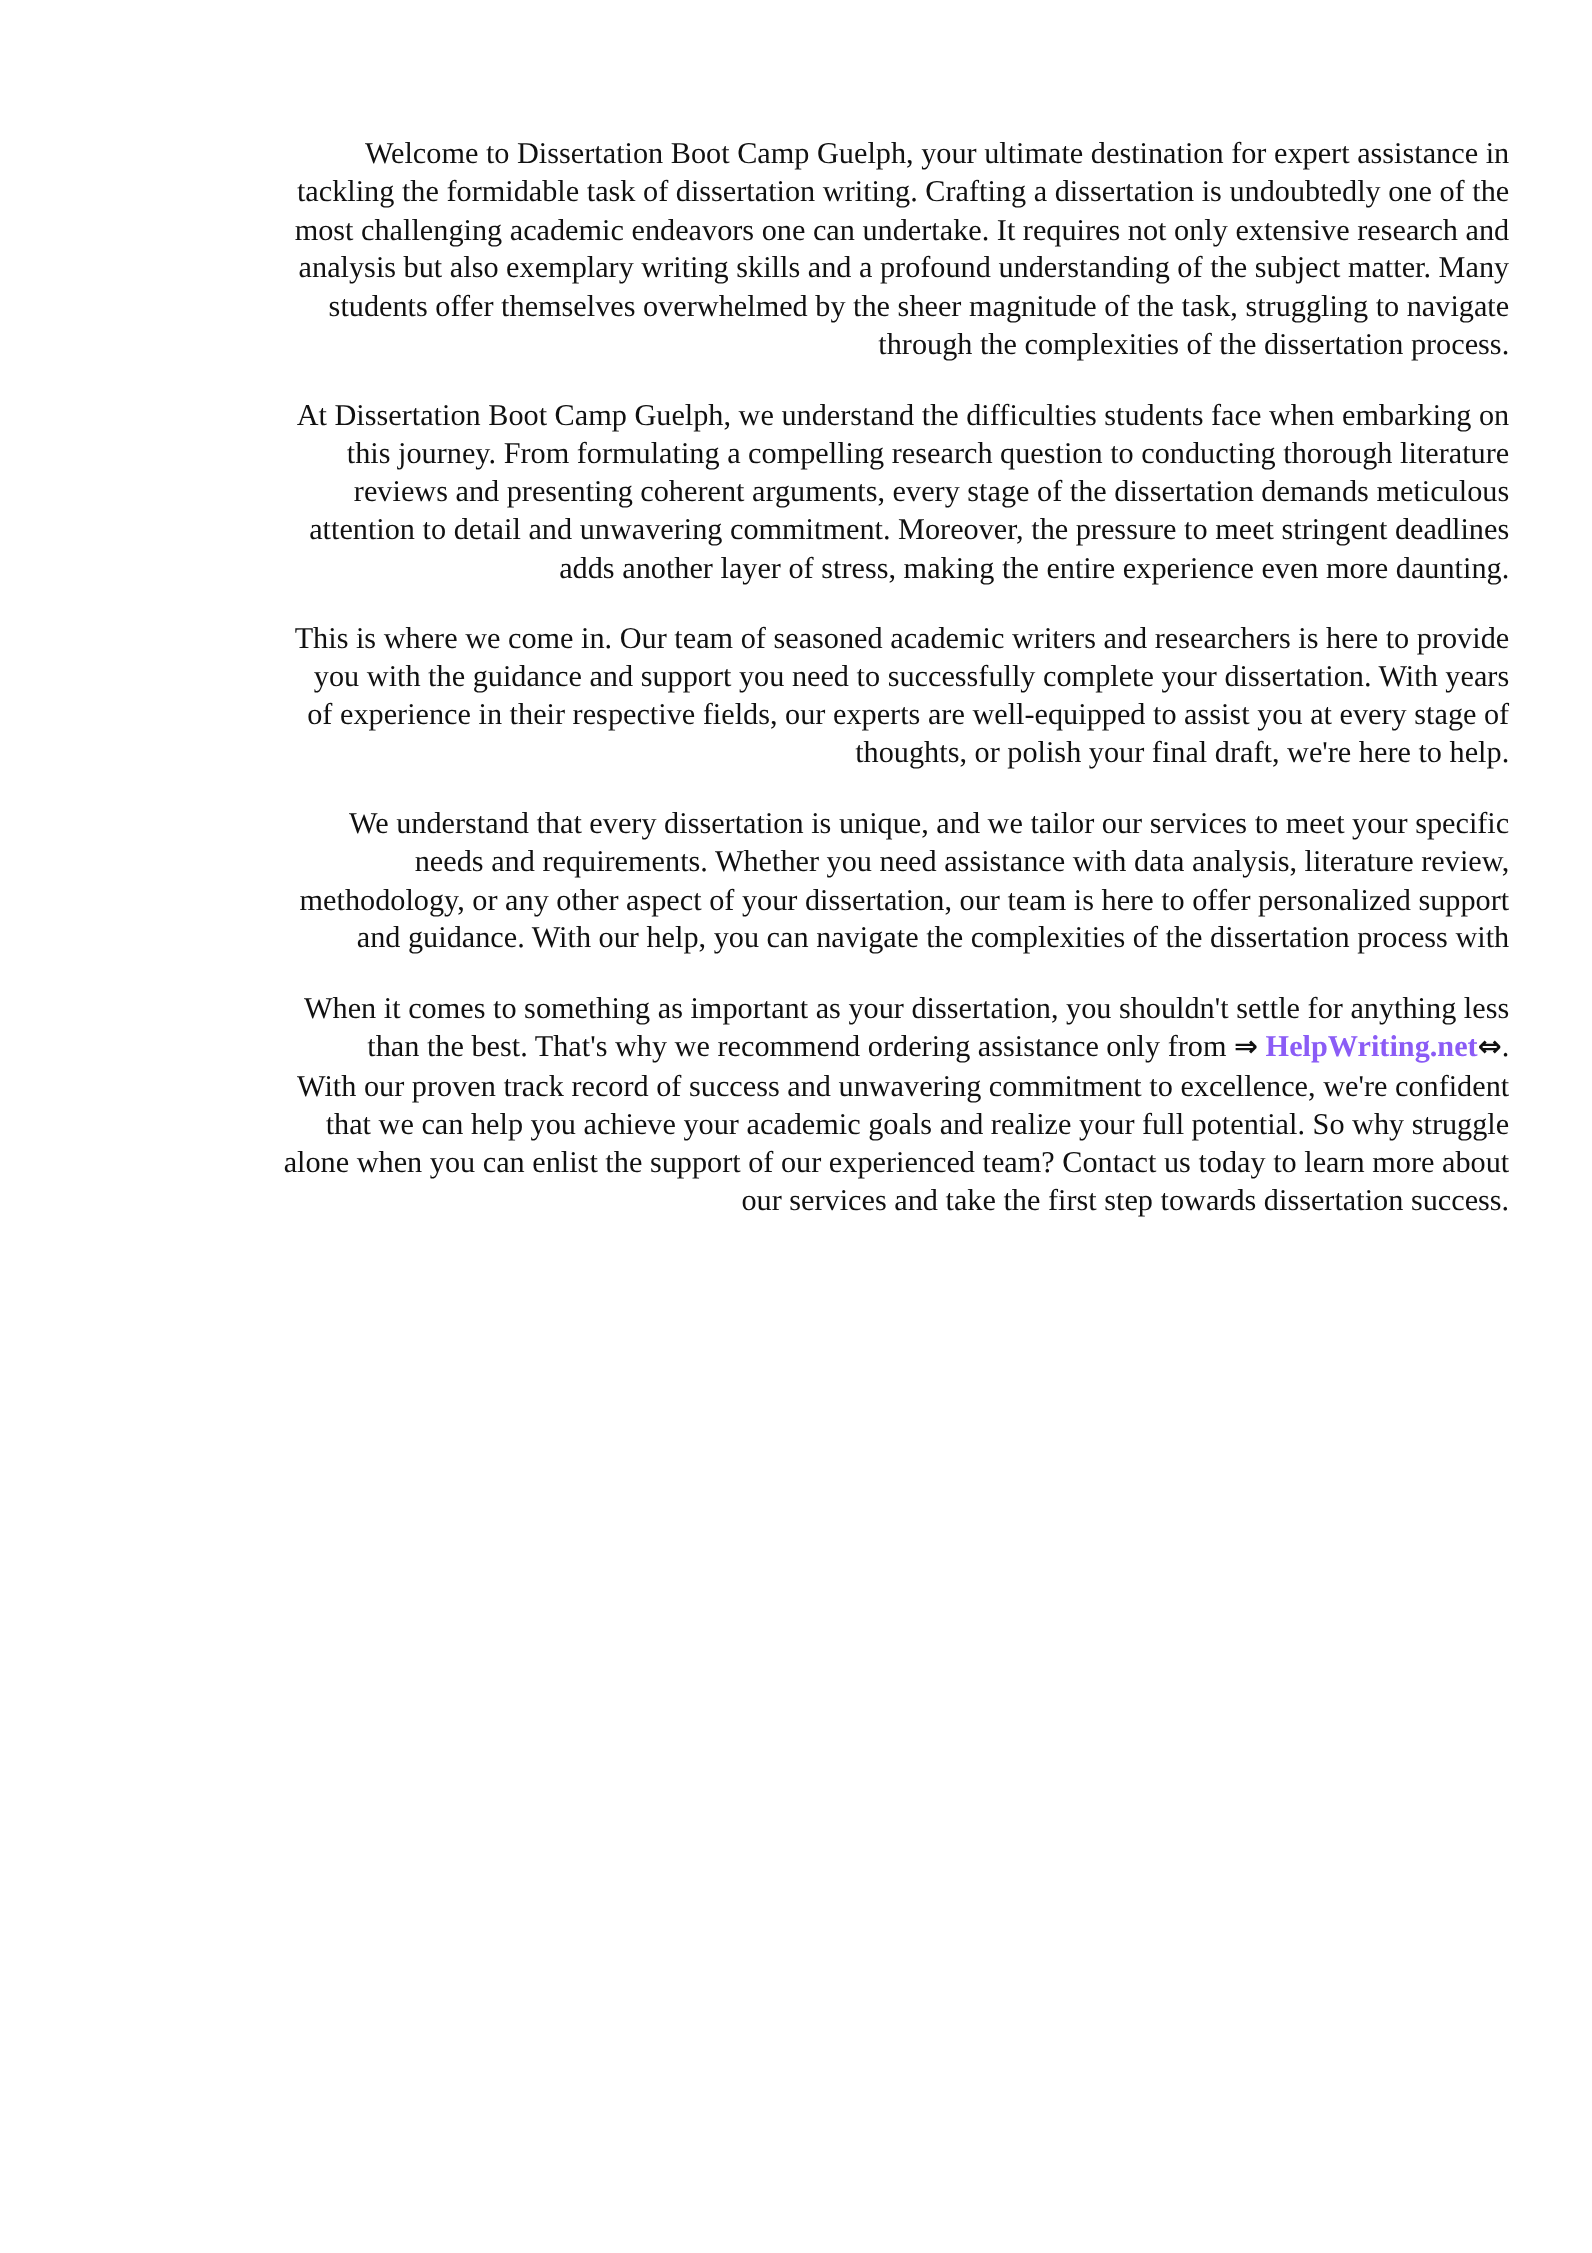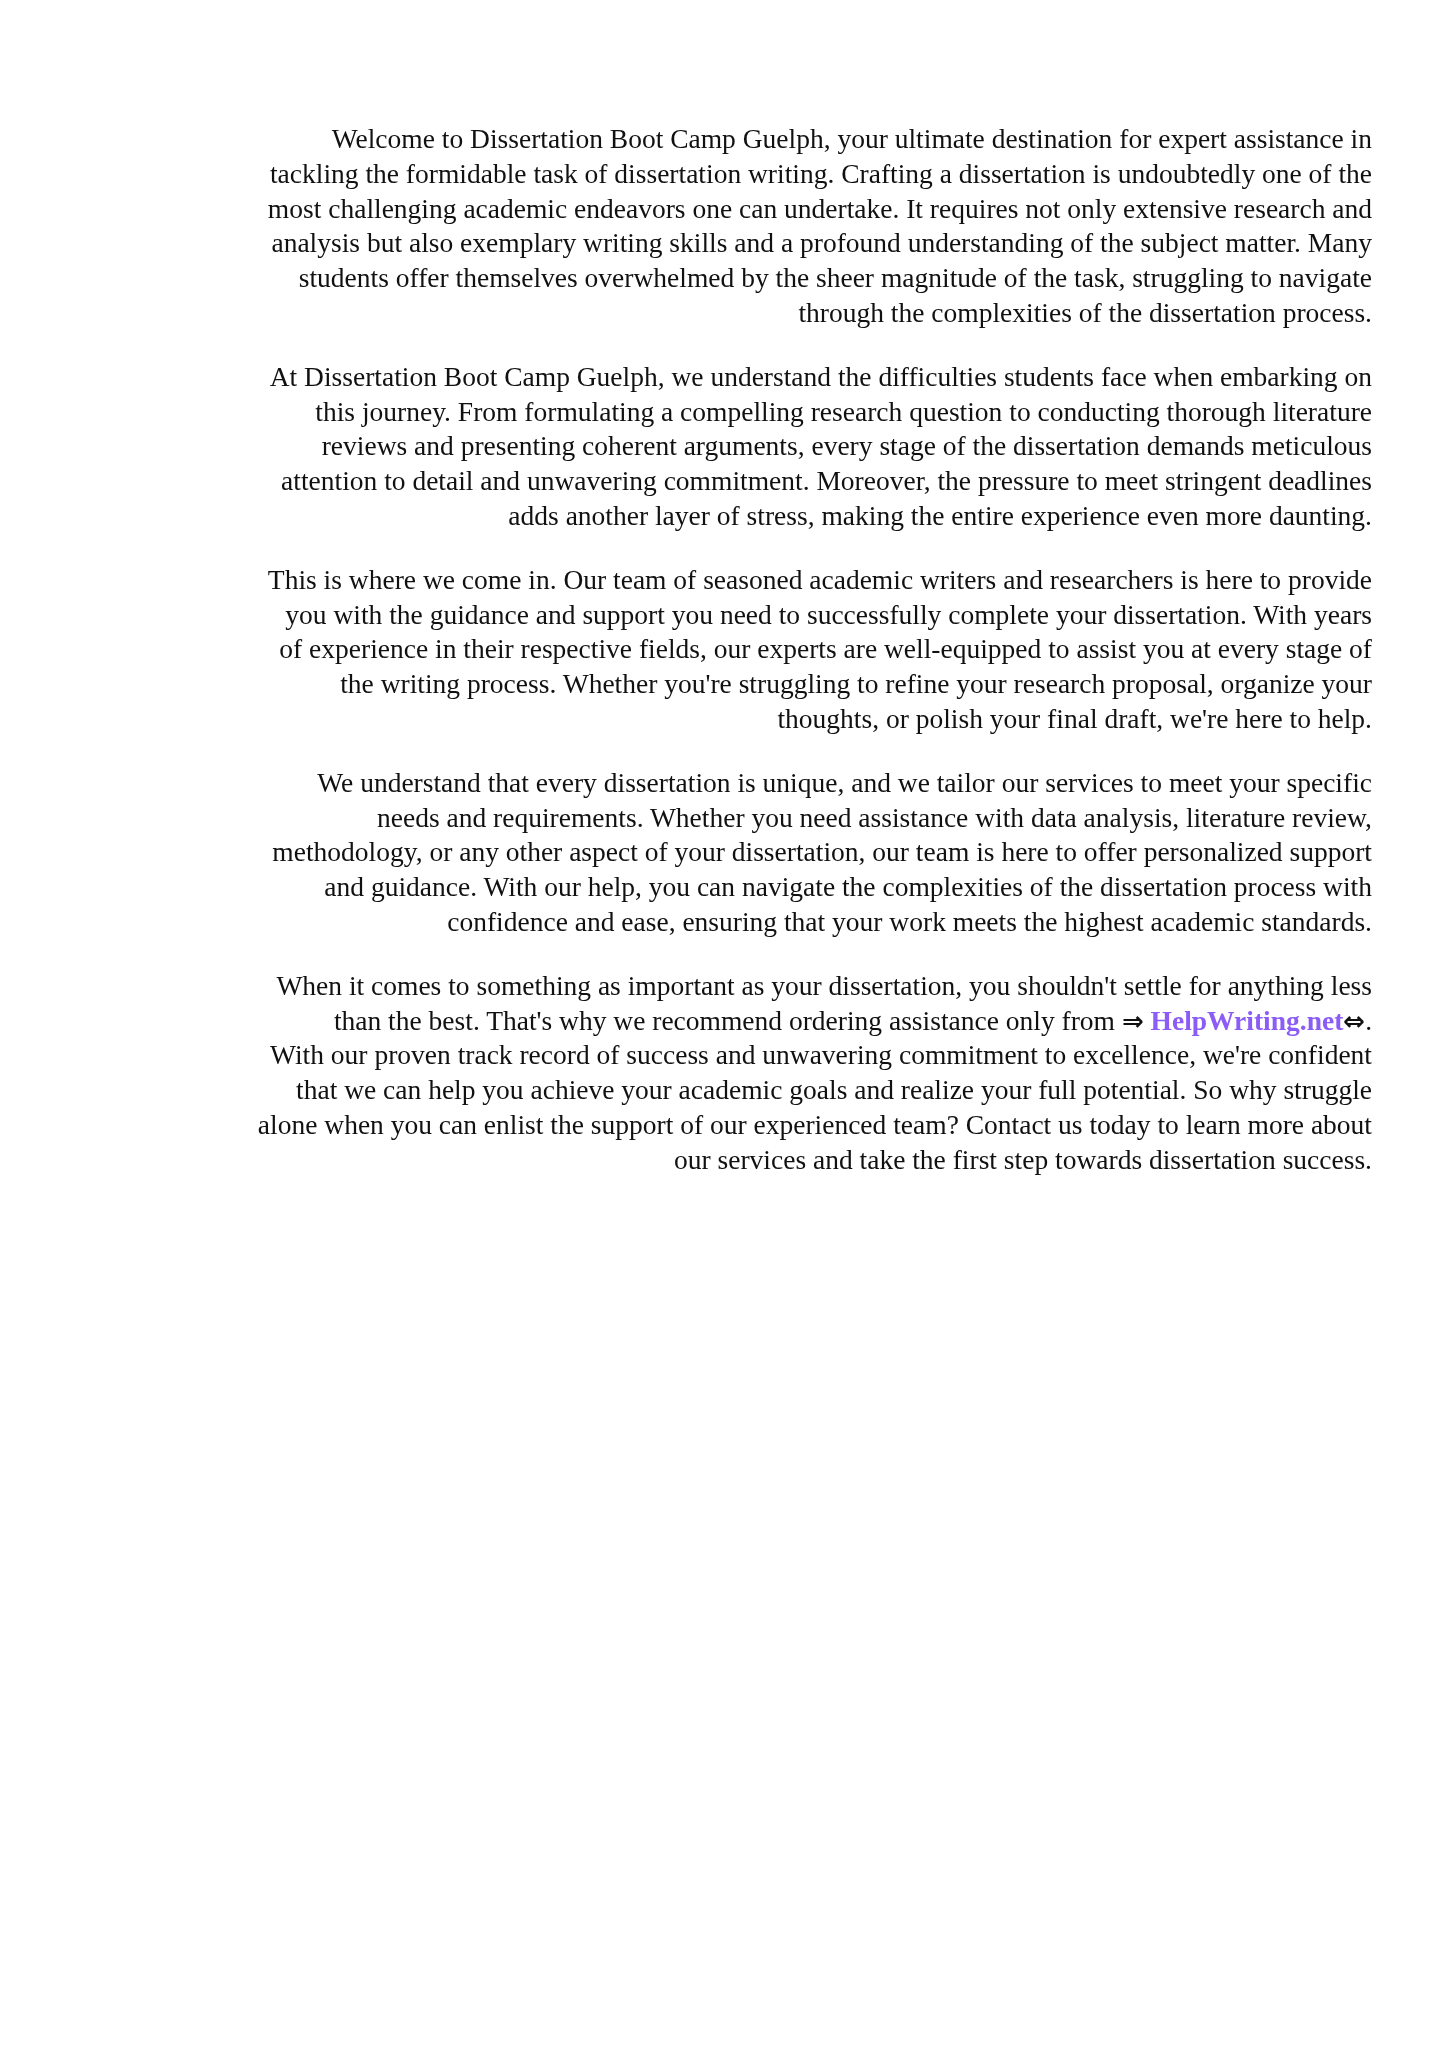--- a/index.html
+++ b/index.html
@@ -63,30 +63,28 @@
     <span class="line">this journey. From formulating a compelling research question to conducting thorough literature</span>
     <span class="line">reviews and presenting coherent arguments, every stage of the dissertation demands meticulous</span>
     <span class="line">attention to detail and unwavering commitment. Moreover, the pressure to meet stringent deadlines</span>
     <span class="line">adds another layer of stress, making the entire experience even more daunting.</span>
   </p>
 
   <p class="para">
     <span class="line">This is where we come in. Our team of seasoned academic writers and researchers is here to provide</span>
     <span class="line">you with the guidance and support you need to successfully complete your dissertation. With years</span>
     <span class="line">of experience in their respective fields, our experts are well-equipped to assist you at every stage of</span>
-    <span class="line">the writing process. Whether you're struggling to refine your research proposal, organize your</span>
     <span class="line">thoughts, or polish your final draft, we're here to help.</span>
   </p>
 
   <p class="para">
     <span class="line">We understand that every dissertation is unique, and we tailor our services to meet your specific</span>
     <span class="line">needs and requirements. Whether you need assistance with data analysis, literature review,</span>
     <span class="line">methodology, or any other aspect of your dissertation, our team is here to offer personalized support</span>
     <span class="line">and guidance. With our help, you can navigate the complexities of the dissertation process with</span>
-    <span class="line">confidence and ease, ensuring that your work meets the highest academic standards.</span>
   </p>
 
   <p class="para">
     <span class="line">When it comes to something as important as your dissertation, you shouldn't settle for anything less</span>
     <span class="line"><span>than the best. That's why we recommend ordering assistance only from </span><span class="arrow">⇒</span> <a class="link">HelpWriting.net</a><span class="arrow">⇔</span><span>.</span></span>
     <span class="line">With our proven track record of success and unwavering commitment to excellence, we're confident</span>
     <span class="line">that we can help you achieve your academic goals and realize your full potential. So why struggle</span>
     <span class="line">alone when you can enlist the support of our experienced team? Contact us today to learn more about</span>
     <span class="line">our services and take the first step towards dissertation success.</span>
   </p>

